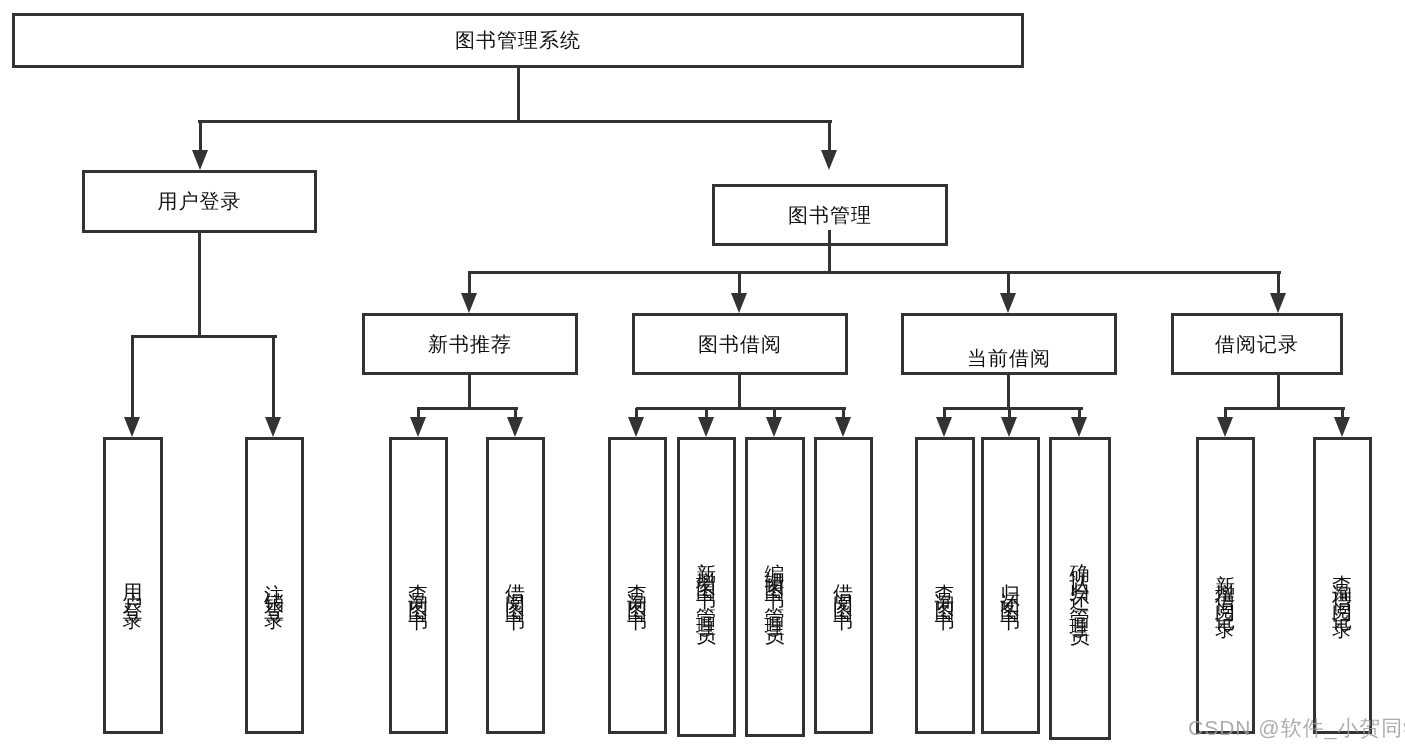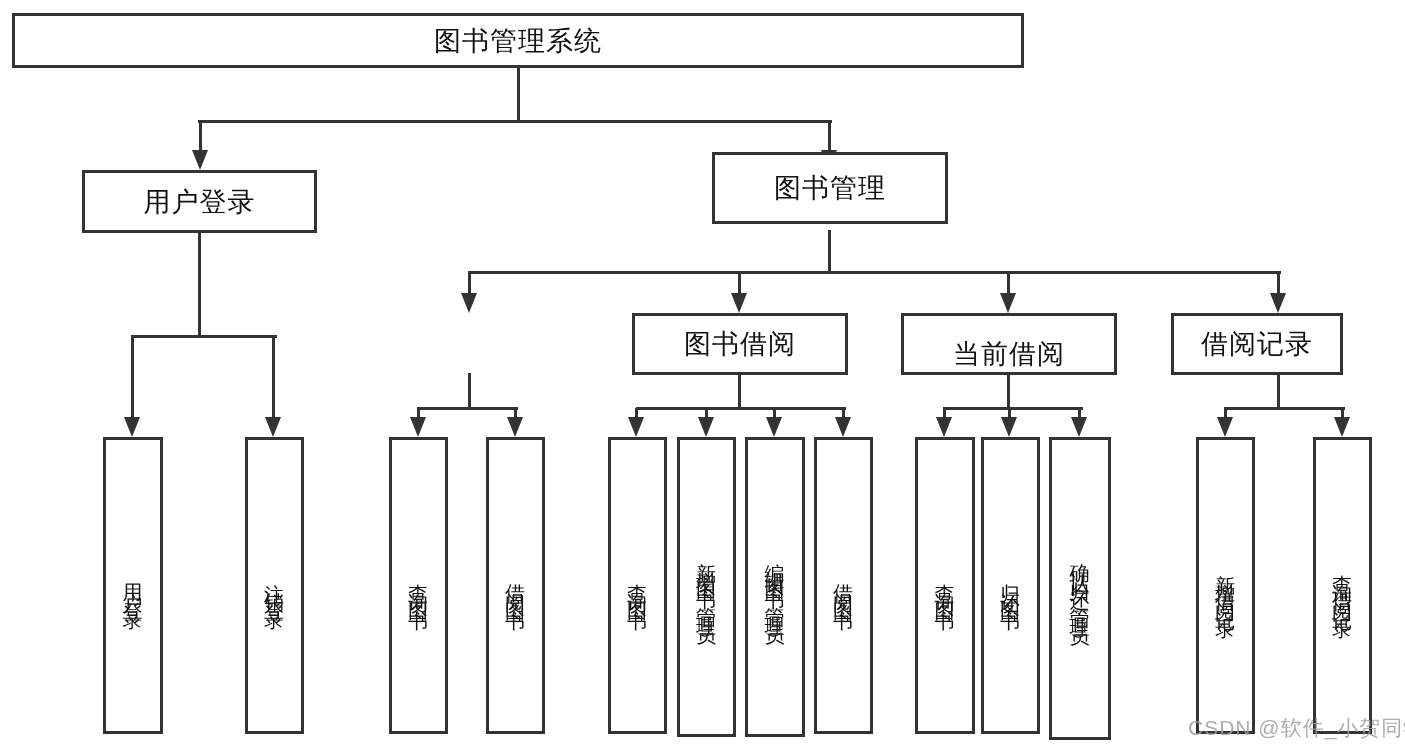--- a/index.html
+++ b/index.html
@@ -5,21 +5,21 @@
   html,body { margin:0; padding:0; background:#ffffff; }
   .canvas {
     position:relative; width:1405px; height:747px; background:#ffffff;
     font-family:"Liberation Sans","DejaVu Sans",sans-serif; overflow:hidden;
   }
   :root { --line:#333333; --text:#111111; }
   .hbox {
     position:absolute; box-sizing:border-box; border:3px solid var(--line);
     background:#fff; display:flex; align-items:center; justify-content:center;
   }
-  .hbox span { font-size:27px; color:var(--text); letter-spacing:1px; }
+  .hbox span { font-size:20px; color:var(--text); letter-spacing:1px; }
   .vbox {
     position:absolute; box-sizing:border-box; border:3px solid var(--line);
     background:#fff; display:flex; align-items:center; justify-content:center;
   }
   .vbox span {
     writing-mode:vertical-rl; text-orientation:mixed; white-space:nowrap;
     font-size:20px; letter-spacing:9px; line-height:1.1; color:var(--text);
   }
   .hline { position:absolute; height:3px; background:var(--line); }
   .vline { position:absolute; width:3px; background:var(--line); }
@@ -47,36 +47,39 @@
   </div>
 
   <div class="vline" style="left:517px;top:66px;height:57px;"></div>
   <div class="hline" style="left:198px;top:120px;width:634px;"></div>
   <div class="arrow" style="left:192px;top:121px;height:49px;"></div>
   <div class="arrow" style="left:821px;top:121px;height:49px;"></div>
 
   <div class="hbox" style="left:82px;top:170px;width:235px;height:63px;">
     <span>用户登录</span>
   </div>
-  <div class="hbox" style="left:712px;top:152px;width:236px;height:72px;">
+  <div class="hbox" style="left:712px;top:184px;width:236px;height:62px;">
     <span>图书管理</span>
   </div>
 
   <div class="vline" style="left:198px;top:231px;height:106px;"></div>
   <div class="hline" style="left:131px;top:335px;width:146px;"></div>
   <div class="arrow" style="left:124px;top:336px;height:101px;"></div>
   <div class="arrow" style="left:265px;top:336px;height:101px;"></div>
 
   <div class="vline" style="left:828px;top:230px;height:44px;"></div>
   <div class="hline" style="left:468px;top:271px;width:813px;"></div>
   <div class="arrow" style="left:461px;top:272px;height:41px;"></div>
   <div class="arrow" style="left:731px;top:272px;height:41px;"></div>
   <div class="arrow" style="left:1000px;top:272px;height:41px;"></div>
   <div class="arrow" style="left:1270px;top:272px;height:41px;"></div>
 
+  <div class="hbox" style="left:362px;top:313px;width:216px;height:62px;">
+    <span>新书推荐</span>
+  </div>
   <div class="hbox" style="left:632px;top:313px;width:216px;height:62px;">
     <span>图书借阅</span>
   </div>
   <div class="hbox" style="left:901px;top:313px;width:216px;height:62px;align-items:flex-end;">
     <span>当前借阅</span>
   </div>
   <div class="hbox" style="left:1171px;top:313px;width:172px;height:62px;">
     <span>借阅记录</span>
   </div>
 

